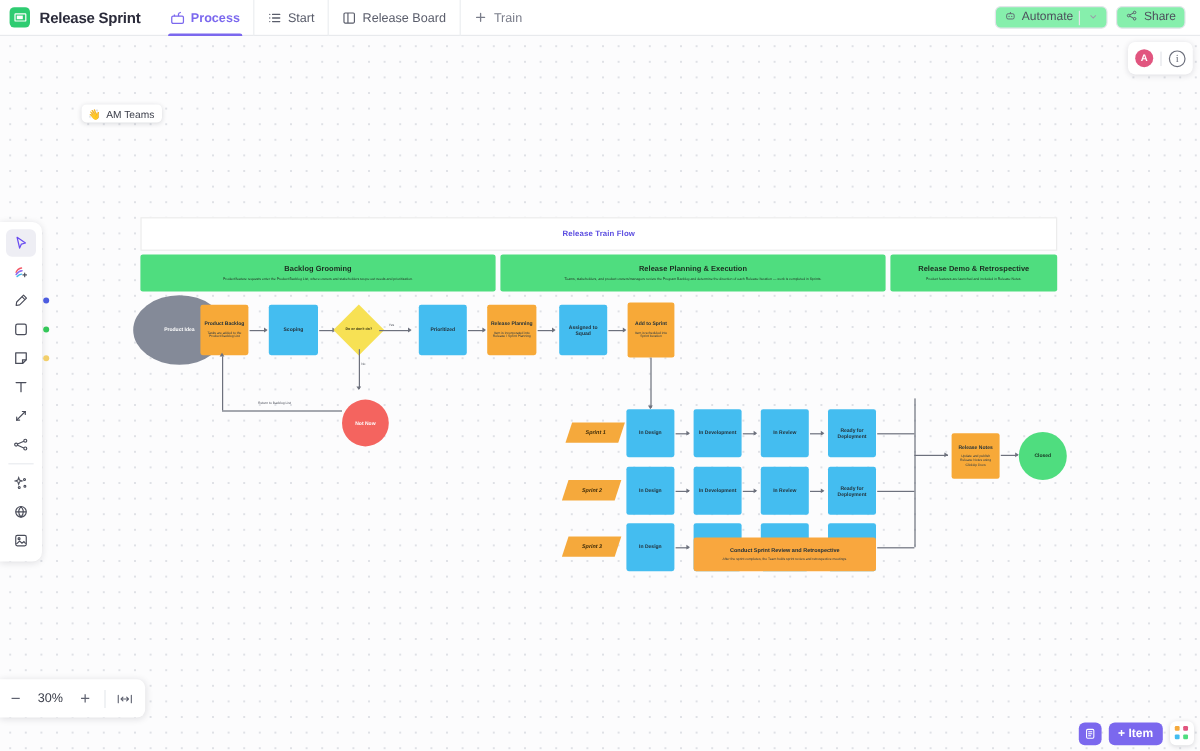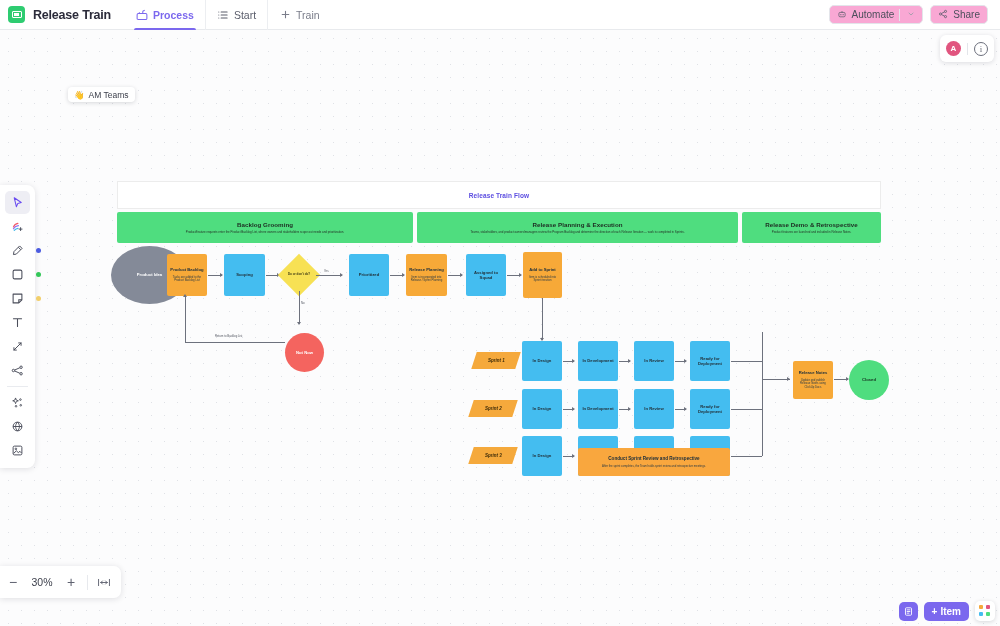--- a/index.html
+++ b/index.html
@@ -40,21 +40,21 @@
     content: ""; position: absolute; left: 9px; right: 9px; bottom: 0;
     height: 2px; background: #7b68ee; border-radius: 2px 2px 0 0;
   }
   .tab .ic { width: 12px; height: 12px; display: inline-flex; align-items: center; justify-content: center; }
   .tab-add { color: #7a7d8a; }
 
   .topbar-right { margin-left: auto; display: flex; align-items: center; gap: 7px; padding-right: 4px; }
   .pill {
     display: flex; align-items: center; gap: 5px; height: 19px;
     border: 1px solid #e3e5ea; border-radius: 5px; padding: 0 7px;
-    font-size: 10px; color: #4c4f5c; background: #f9a8d4; cursor: pointer;
+    font-size: 10px; color: #4c4f5c; background: #86efac; cursor: pointer;
   }
   .pill .caret { font-size: 7px; color: #9a9da8; margin-left: 2px; }
   .divider-v { width: 1px; height: 12px; background: #e3e5ea; }
 
   
   .canvas {
     position: absolute; top: 30px; left: 0; width: 1000px; height: 596px;
     background-color: #fcfcfd;
     background-image: radial-gradient(#dfe1e6 0.9px, transparent 0.9px);
     background-size: 13px 13px;
@@ -187,39 +187,48 @@
 </style>
 </head>
 <body>
 
 <div class="topbar">
   <div class="app-logo">
     <span class="scr">
         <i></i>
       </span>
   </div>
-  <div class="doc-title">Release Train</div>
+  <div class="doc-title">Release Sprint</div>
 
   <div class="tabs">
     <div class="tab active">
       <span class="ic">
         <svg width="12" height="12" viewBox="0 0 16 16" fill="none" stroke="#7b68ee" stroke-width="1.4">
           <rect x="1.5" y="6" width="13" height="8" rx="1.5"></rect>
             <path d="M4.5 6V4.2M9 6V3M9 3l2.6-1.4"></path>
         </svg>
       </span>
       <span>Process</span>
     </div>
     <div class="tab">
       <span class="ic">
         <svg width="12" height="12" viewBox="0 0 16 16" fill="none" stroke="#5a5d6b" stroke-width="1.4">
           <path d="M5.5 4h8M5.5 8h8M5.5 12h8M2.4 4h.01M2.4 8h.01M2.4 12h.01" stroke-linecap="round"></path>
         </svg>
       </span>
       <span>Start</span>
+    </div>
+    <div class="tab">
+      <span class="ic">
+        <svg width="12" height="12" viewBox="0 0 16 16" fill="none" stroke="#5a5d6b" stroke-width="1.3">
+          <rect x="2.2" y="2.4" width="11.6" height="11.2" rx="1.3"></rect>
+            <path d="M6.6 2.4v11.2"></path>
+        </svg>
+      </span>
+      <span>Release Board</span>
     </div>
     <div class="tab tab-add">
       <span class="ic">
         <svg width="11" height="11" viewBox="0 0 16 16" fill="none" stroke="#7a7d8a" stroke-width="1.6">
           <path d="M8 3.2v9.6M3.2 8h9.6" stroke-linecap="round"></path>
         </svg>
       </span>
       <span>Train</span>
     </div>
   </div>

